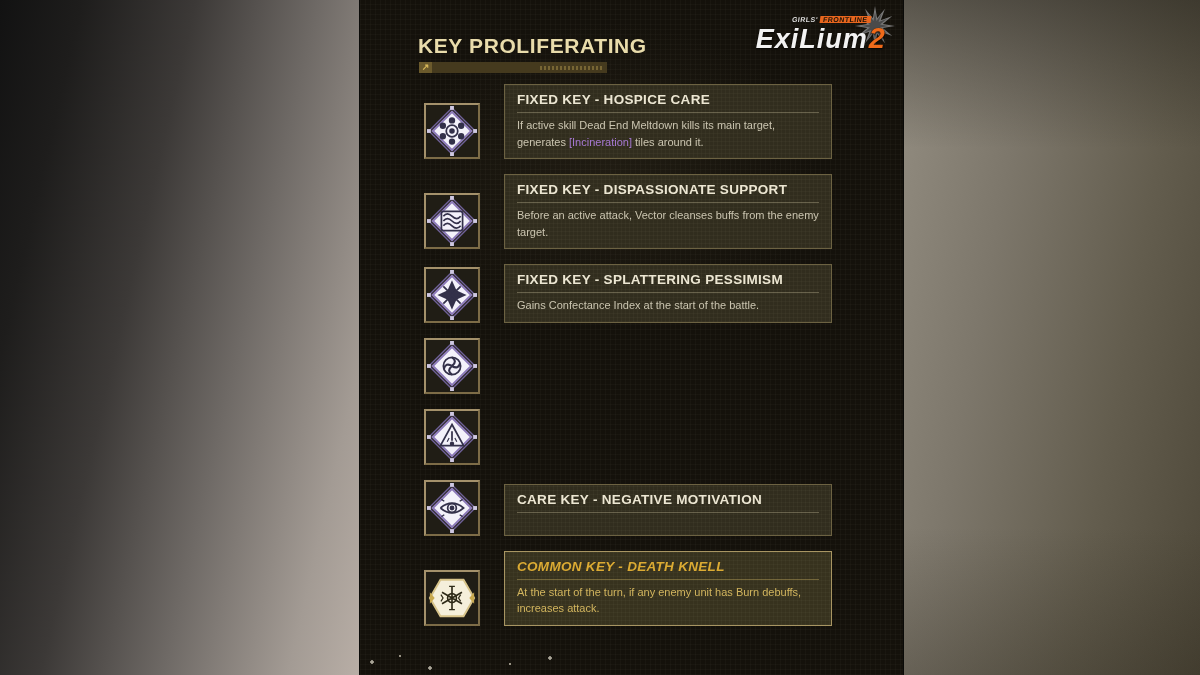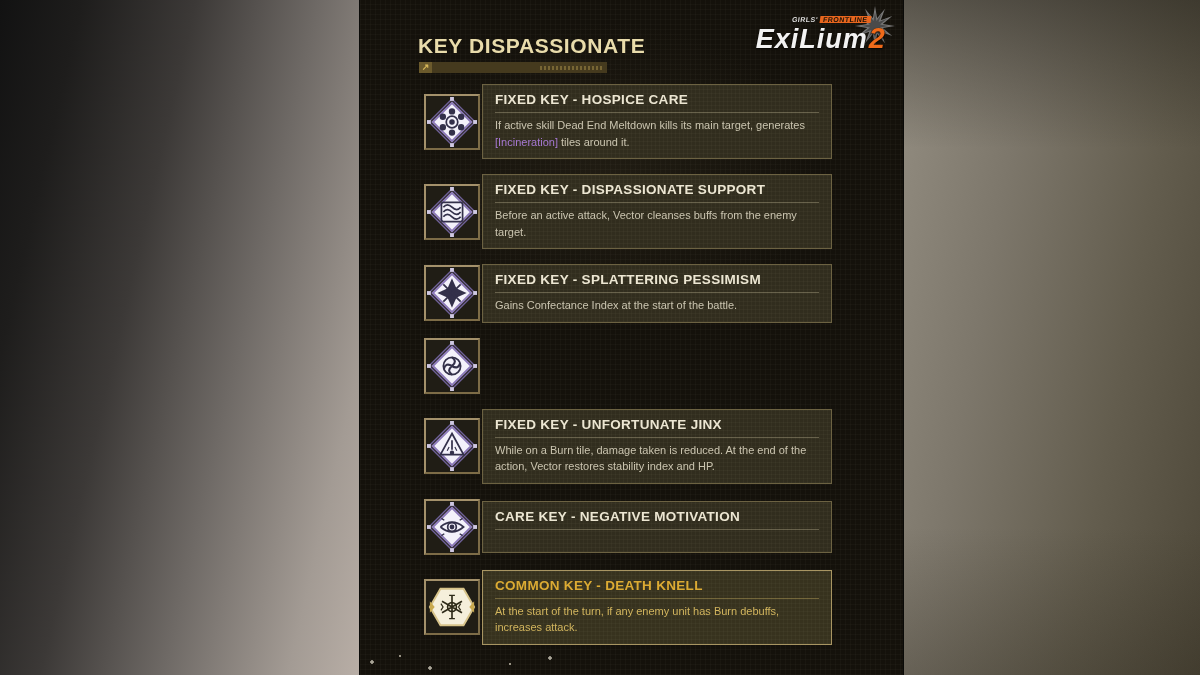--- a/index.html
+++ b/index.html
@@ -71,21 +71,21 @@
   .logo-num {
     color:#ef6a1a; font-size:29px; font-weight:bold; font-style:italic; margin-left:1px;
     text-shadow:0 0 0 #000, 0 1px 2px rgba(0,0,0,.9);
   }
 
   
   .rows {
     position:absolute; left:64px; top:84px; width:408px;
     display:flex; flex-direction:column; gap:15px;
   }
-  .key-row { display:flex; align-items:center; gap:2px; }
+  .key-row { display:flex; align-items:flex-end; gap:24px; }
   .key-icon-tile {
     flex:0 0 56px; width:56px; height:56px;
     background:#201d15;
     border:2px solid #93805a;
     border-top-color:#a4916b; border-left-color:#a4916b;
     border-bottom-color:#7d6c47; border-right-color:#7d6c47;
     display:flex; align-items:center; justify-content:center;
   }
   .key-box {
     flex:1 1 auto; min-height:52px;
@@ -95,21 +95,21 @@
     background-image:
       repeating-linear-gradient(0deg, rgba(255,245,200,.028) 0 1px, transparent 1px 4px),
       repeating-linear-gradient(90deg, rgba(255,245,200,.028) 0 1px, transparent 1px 4px);
   }
   .key-row.common .key-box { border-color:#a89562; background-color:#37321e; }
   .key-title {
     font-size:13.5px; font-weight:bold; letter-spacing:.3px; color:#ece6d2;
     padding-bottom:4px; border-bottom:1px solid rgba(205,195,160,.35);
     line-height:16px;
   }
-  .key-row.common .key-title { color:#dcab33; border-bottom-color:rgba(205,180,100,.4); }
+  .key-row.common .key-title { color:#dcab33; border-bottom-color:rgba(205,180,100,.4);font-style:italic; }
   .key-desc { margin-top:4px; font-size:11px; line-height:16.5px; color:#cbc5b0; }
   .key-row.common .key-desc { color:#d2b55e; }
   .key-desc .hl { color:#a678d2; }
 
   
   .speckles{
     position:absolute; left:0; top:648px; width:300px; height:27px; pointer-events:none; opacity:.8;
     background-image:
       radial-gradient(circle 1.5px at 12px 14px, #cfcabb 0 1.5px, transparent 2px),
       radial-gradient(circle 1px at 40px 8px, #b8b2a2 0 1px, transparent 1.5px),
@@ -121,21 +121,21 @@
 </head>
 <body>
 
 <div class="stage">
   <div class="bg-left"></div>
   <div class="bg-right"></div>
 
   <div class="panel">
     <div class="panel-texture"></div>
 
-    <div class="page-title">KEY DISPASSIONATE</div>
+    <div class="page-title">KEY PROLIFERATING</div>
 
     <div class="title-bar">
       <div class="bar-arrow-box">↗</div>
       <div class="bar-deco"></div>
     </div>
 
     <div class="logo">
       <svg class="starburst" width="48" height="48" viewBox="0 0 48 48">
         <polygon fill="#7d7d7d" opacity="0.95" points="44,24 31.7,26.1 41.3,34 29.7,29.7 34,41.3 26.1,31.7 24,44 21.9,31.7 14,41.3 18.3,29.7 6.7,34 16.3,26.1 4,24 16.3,21.9 6.7,14 18.3,18.3 14,6.7 21.9,16.3 24,4 26.1,16.3 34,6.7 29.7,18.3 41.3,14 31.7,21.9"></polygon>
         <polygon fill="#4a4a4a" points="38,24 29.1,25.5 36,31.2 27.6,28.1 30.7,36.4 25.5,29.1 24,38 22.5,29.1 17.3,36.4 20.4,28.1 12,31.2 18.9,25.5 10,24 18.9,22.5 12,16.8 20.4,19.9 17.3,11.6 22.5,18.9 24,10 25.5,18.9 30.7,11.6 27.6,19.9 36,16.8 29.1,22.5"></polygon>
@@ -251,24 +251,20 @@
               <rect x="0" y="24" width="4" height="4" fill="#cfc8e2"></rect>
   <polygon points="26,6 46,26 26,46 6,26" fill="#f3f1fa" stroke="#8d7bb8" stroke-width="2.4"></polygon>
   <g stroke="#33304a" fill="none" stroke-width="1.8">
                 <polygon points="26,13 38,35 14,35"></polygon>
     <path d="M26,20 L26,30"></path>
                 <circle cx="26" cy="33" r="1.4" fill="#33304a"></circle>
     <path d="M21,31 L23,27 M31,31 L29,27" stroke-width="1.2"></path>
               </g>
 </svg>
           </div>
-    <div class="key-box">
-      <div class="key-title">FIXED KEY - UNFORTUNATE JINX</div>
-      <div class="key-desc"><span>While on a Burn tile, damage taken is reduced. At the end of the action, Vector restores stability index and HP.</span></div>
-    </div>
   </div>
 
   <div class="key-row fixed">
     <div class="key-icon-tile">
 <svg width="50" height="50" viewBox="0 0 52 52">
   <polygon points="26,2 50,26 26,50 2,26" fill="none" stroke="#6f6199" stroke-width="1.4"></polygon>
   <rect x="24" y="0" width="4" height="4" fill="#cfc8e2"></rect>
               <rect x="48" y="24" width="4" height="4" fill="#cfc8e2"></rect>
   <rect x="24" y="48" width="4" height="4" fill="#cfc8e2"></rect>
               <rect x="0" y="24" width="4" height="4" fill="#cfc8e2"></rect>

